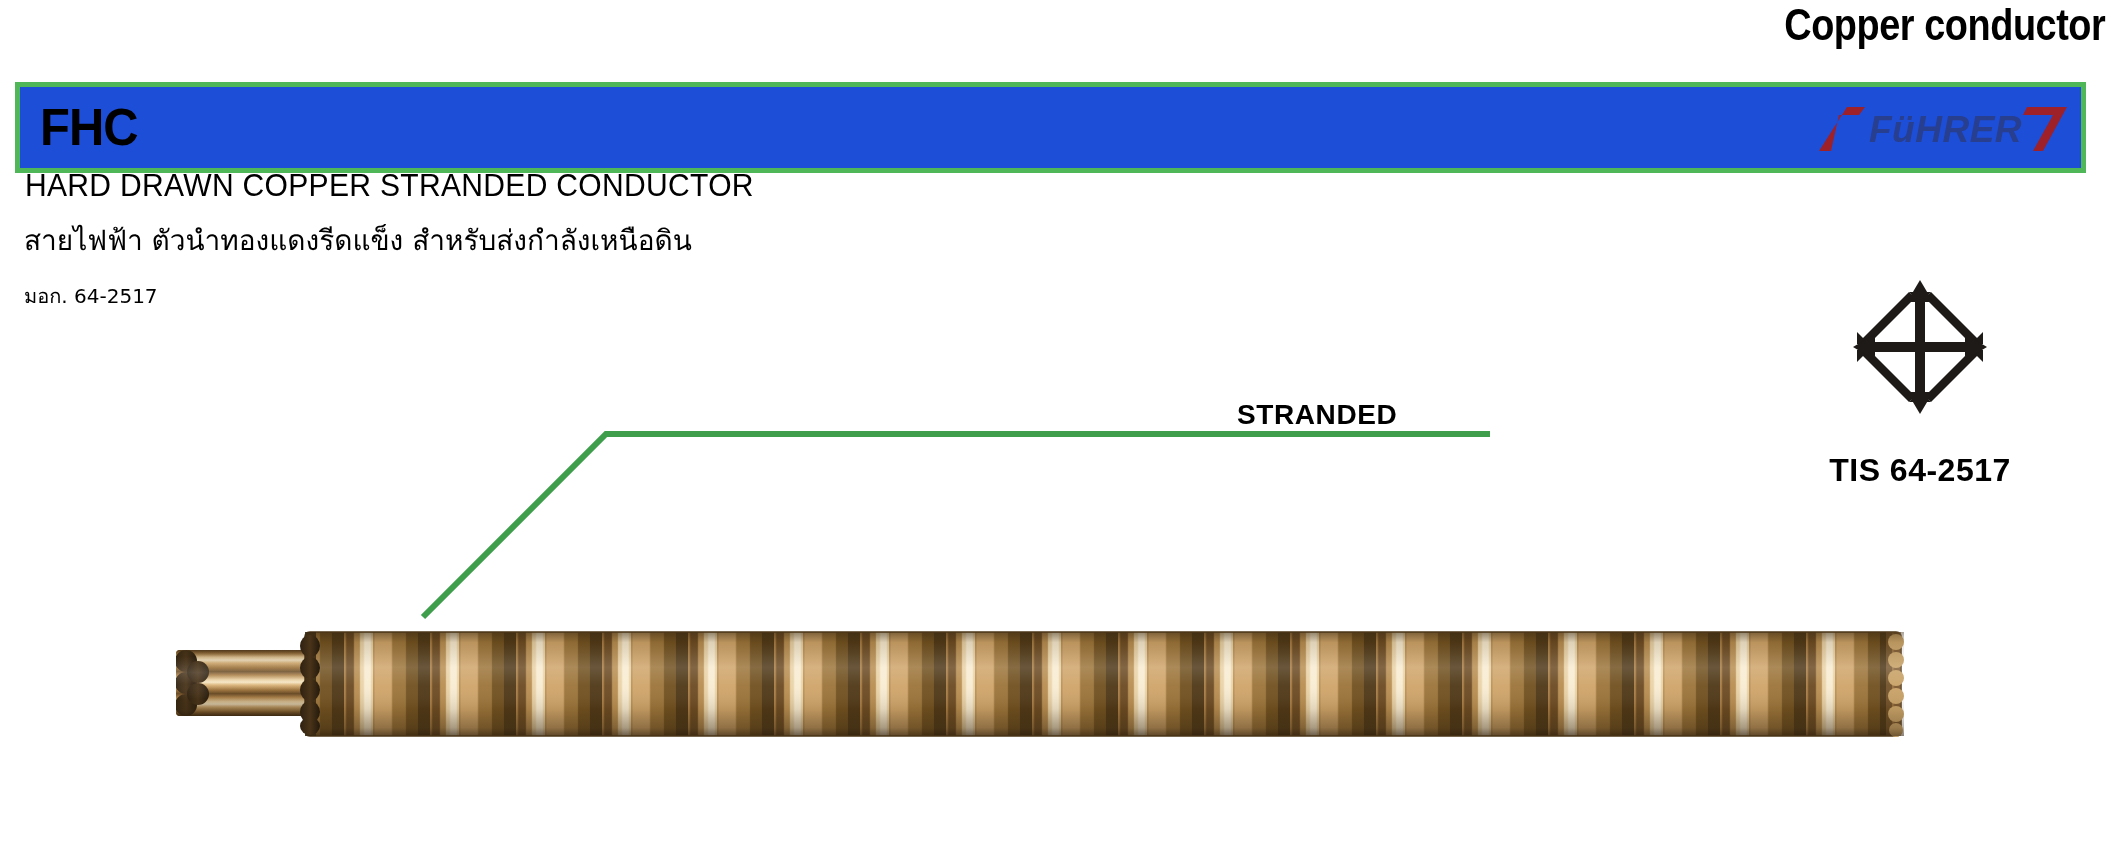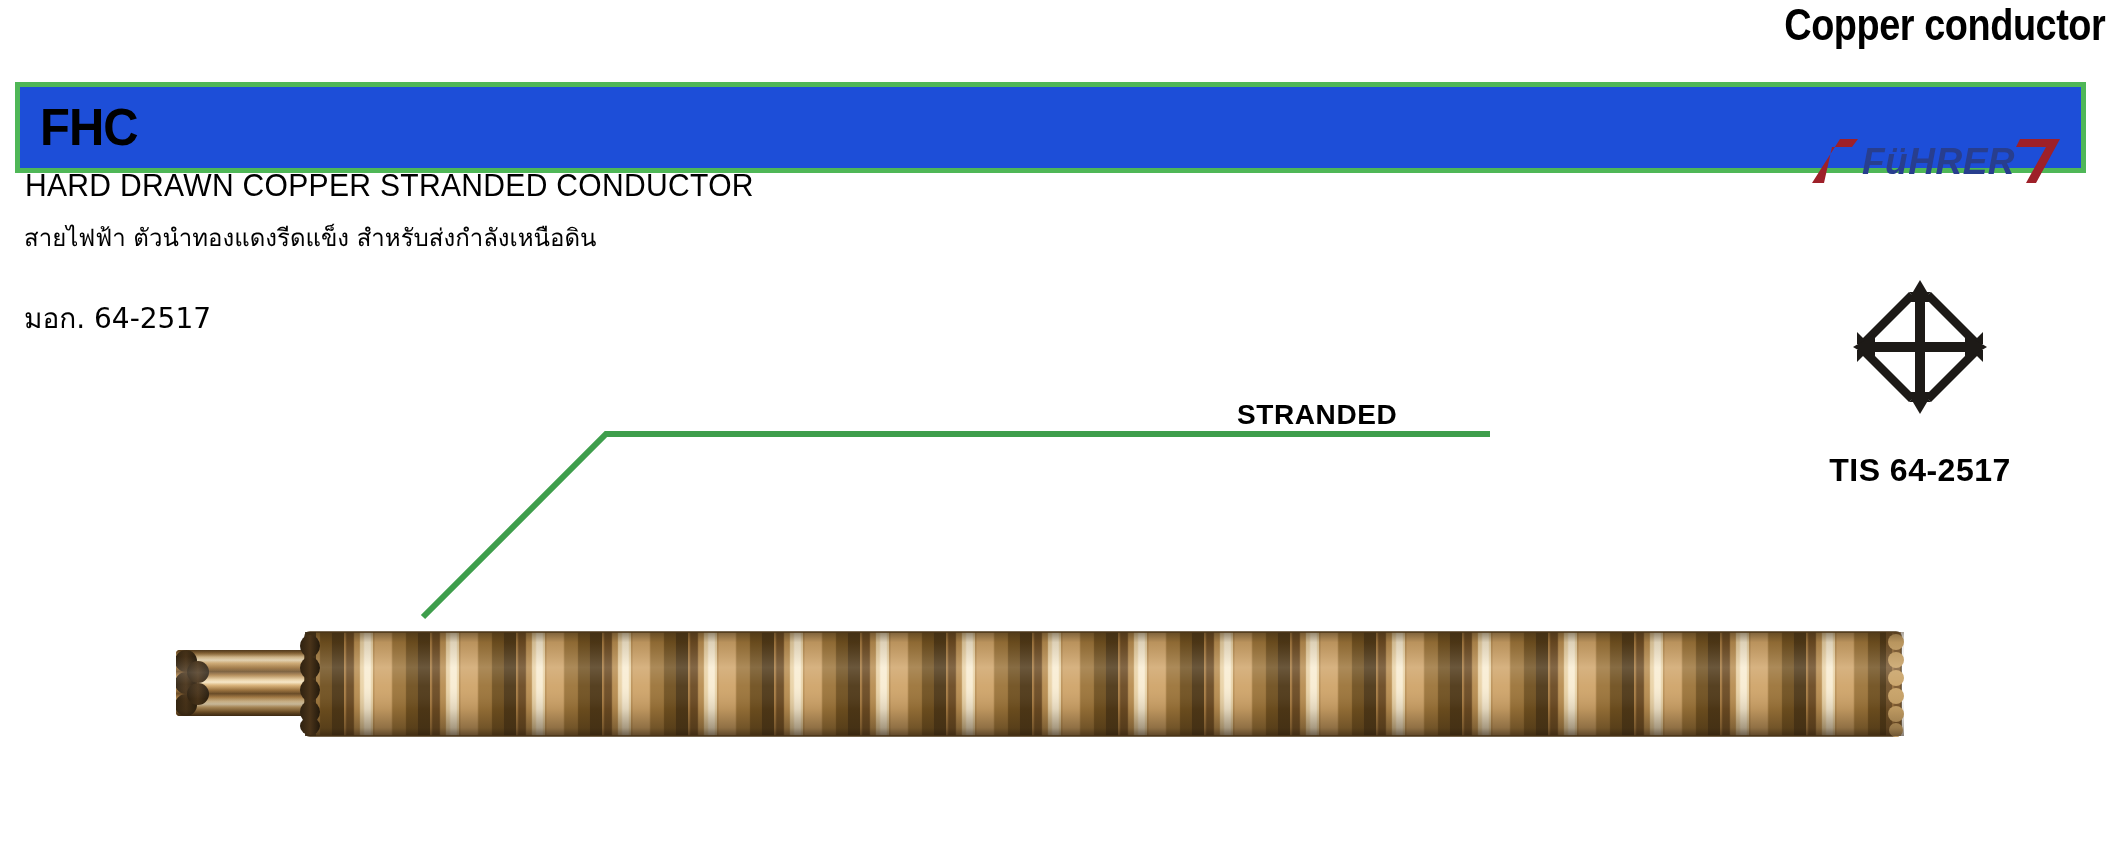--- a/index.html
+++ b/index.html
@@ -52,26 +52,25 @@
     font-size: 52px;
     font-weight: bold;
     letter-spacing: -1px;
     line-height: 1;
     white-space: nowrap;
   }
 
   
   .brand-logo {
     position: absolute;
-    right: 19px;
+    right: 12px;
     top: 50%;
     transform: translateY(-50%);
     width: 252px;
     height: 54px;
-    margin-top: 32px;
   }
   .brand-logo svg { display: block; width: 100%; height: 100%; }
   .brand-wordmark {
     font-family: "Liberation Sans", "DejaVu Sans", sans-serif;
     font-weight: bold;
     font-style: italic;
     font-size: 37px;
     letter-spacing: 0.5px;
     fill: #283e8e;
   }
@@ -84,29 +83,29 @@
     font-size: 31px;
     letter-spacing: 0.3px;
     white-space: nowrap;
     transform: scaleX(0.97);
     transform-origin: left top;
   }
   .desc-th {
     position: absolute;
     left: 24px;
     top: 218px;
-    font-size: 24px;
+    font-size: 28px;
     white-space: nowrap;
     font-family: "DejaVu Sans", "Liberation Sans", sans-serif;
   }
   .standard-th {
     position: absolute;
     left: 24px;
-    top: 296px;
-    font-size: 28px;
+    top: 280px;
+    font-size: 20px;
     white-space: nowrap;
     font-family: "DejaVu Sans", "Liberation Sans", sans-serif;
   }
 
   
   .tis-mark {
     position: absolute;
     left: 1845px;
     top: 272px;
     width: 150px;

